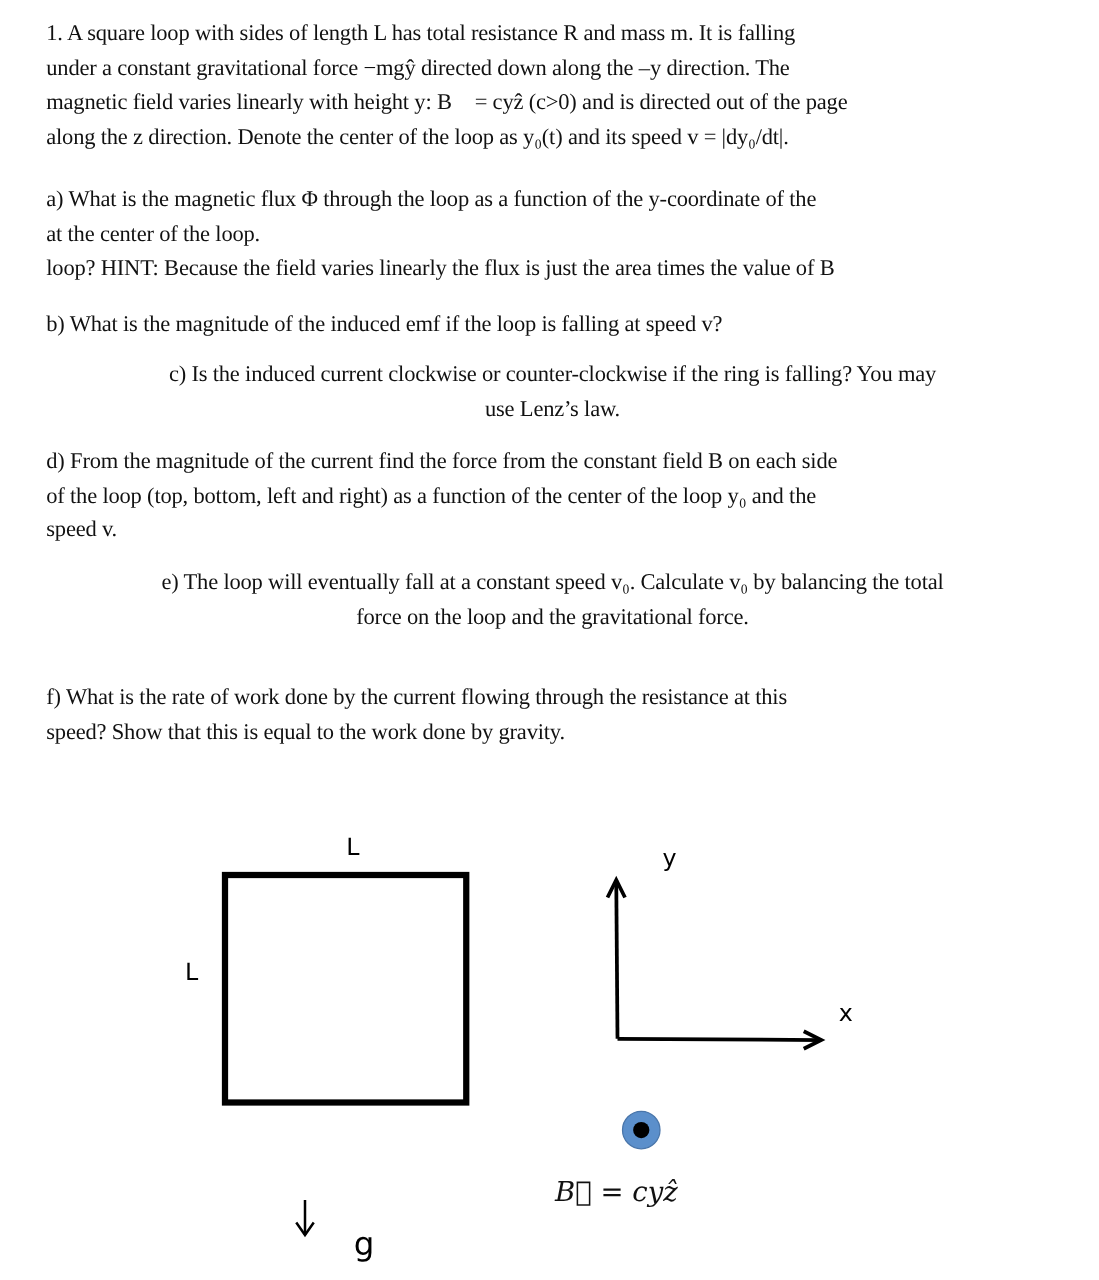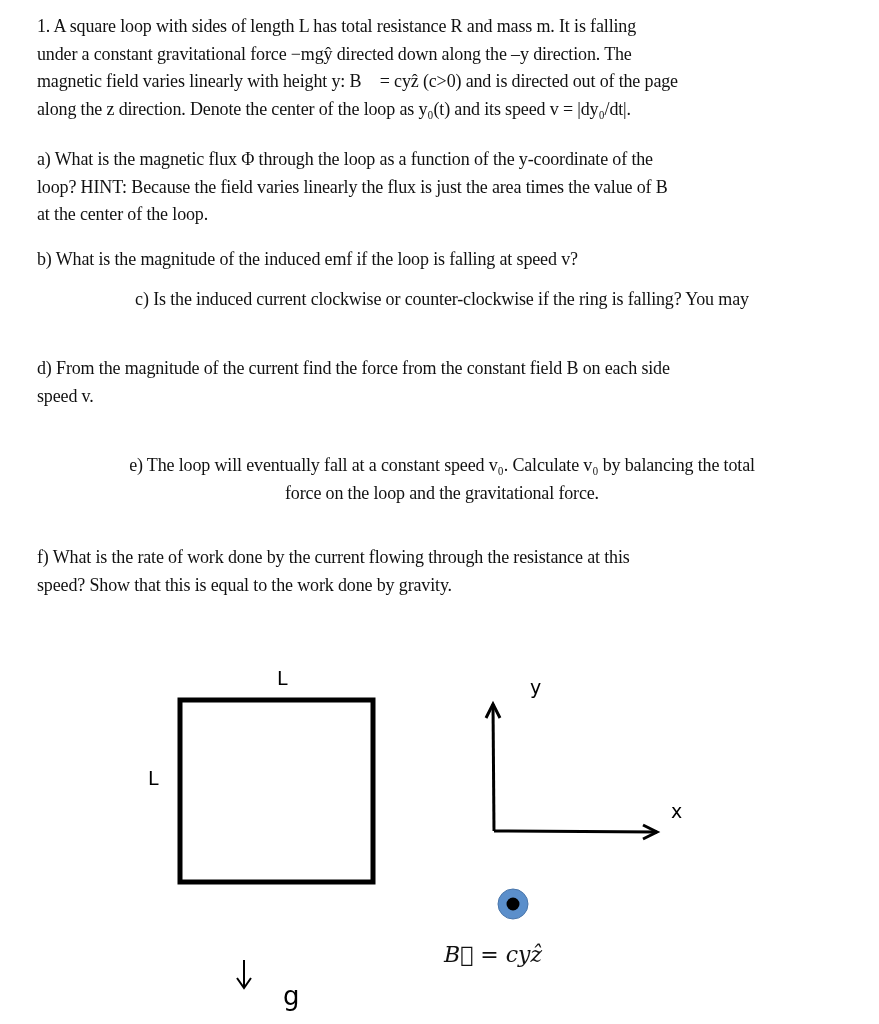--- a/index.html
+++ b/index.html
@@ -16,34 +16,36 @@
 
 <div class="text" style="top:13px;">
   <div>1. A square loop with sides of length L has total resistance R and mass m. It is falling</div>
   <div>under a constant gravitational force −mgŷ directed down along the –y direction. The</div>
   <div>magnetic field varies linearly with height y: B⃗ = cyẑ (c&gt;0) and is directed out of the page</div>
   <div>along the z direction. Denote the center of the loop as y₀(t) and its speed v = |dy₀/dt|.</div>
 </div>
 
 <div class="text" style="top:146px;">
   <div>a) What is the magnetic flux Φ through the loop as a function of the y-coordinate of the</div>
+  <div>at the center of the loop.</div>
   <div>loop? HINT: Because the field varies linearly the flux is just the area times the value of B⃗</div>
-  <div>at the center of the loop.</div>
 </div>
 
 <div class="text" style="top:246px;">
   <div>b) What is the magnitude of the induced emf if the loop is falling at speed v?</div>
 </div>
 
 <div class="text" style="top:286px;text-align:center;">
   <div>c) Is the induced current clockwise or counter-clockwise if the ring is falling? You may</div>
+  <div>use Lenz’s law.</div>
 </div>
 
 <div class="text" style="top:355px;">
   <div>d) From the magnitude of the current find the force from the constant field B on each side</div>
+  <div>of the loop (top, bottom, left and right) as a function of the center of the loop y₀ and the</div>
   <div>speed v.</div>
 </div>
 
 <div class="text" style="top:452px;text-align:center;">
   <div>e) The loop will eventually fall at a constant speed v₀. Calculate v₀ by balancing the total</div>
   <div>force on the loop and the gravitational force.</div>
 </div>
 
 <div class="text" style="top:544px;">
   <div>f) What is the rate of work done by the current flowing through the resistance at this</div>

